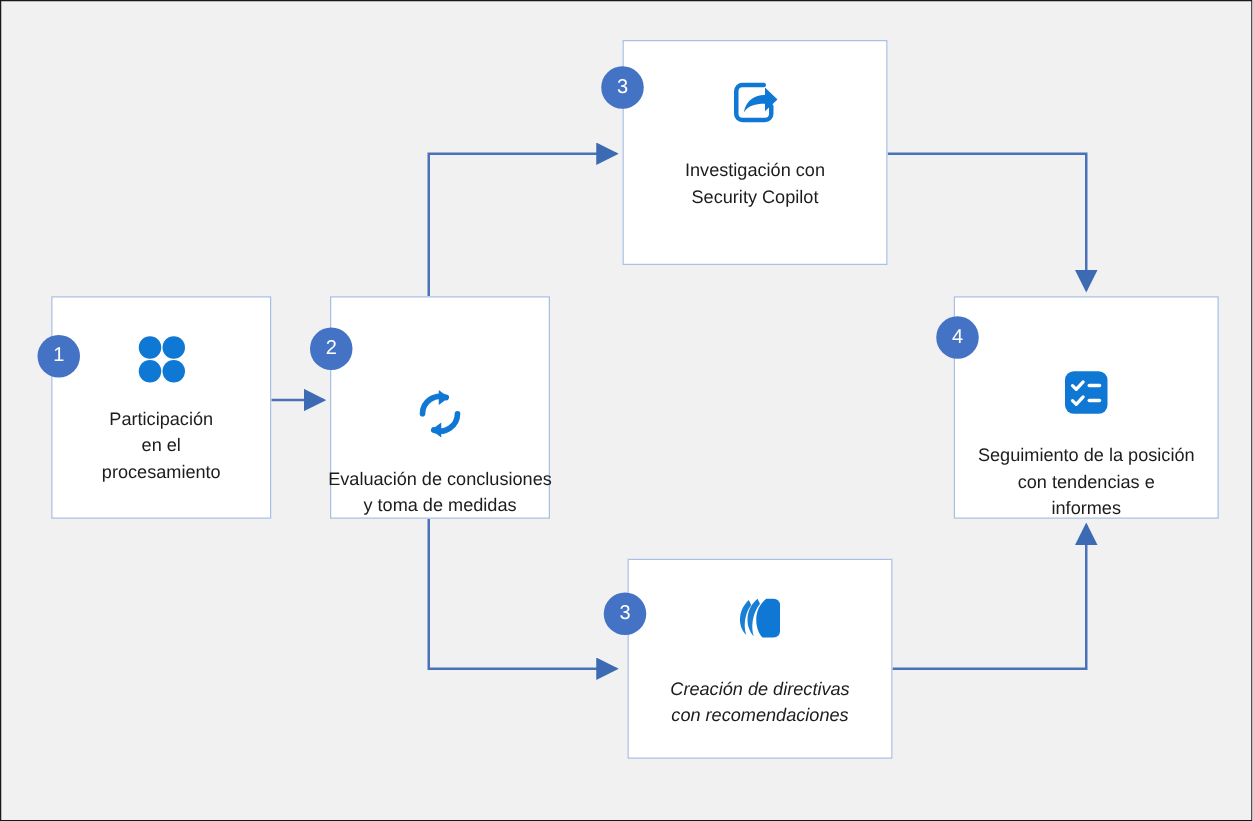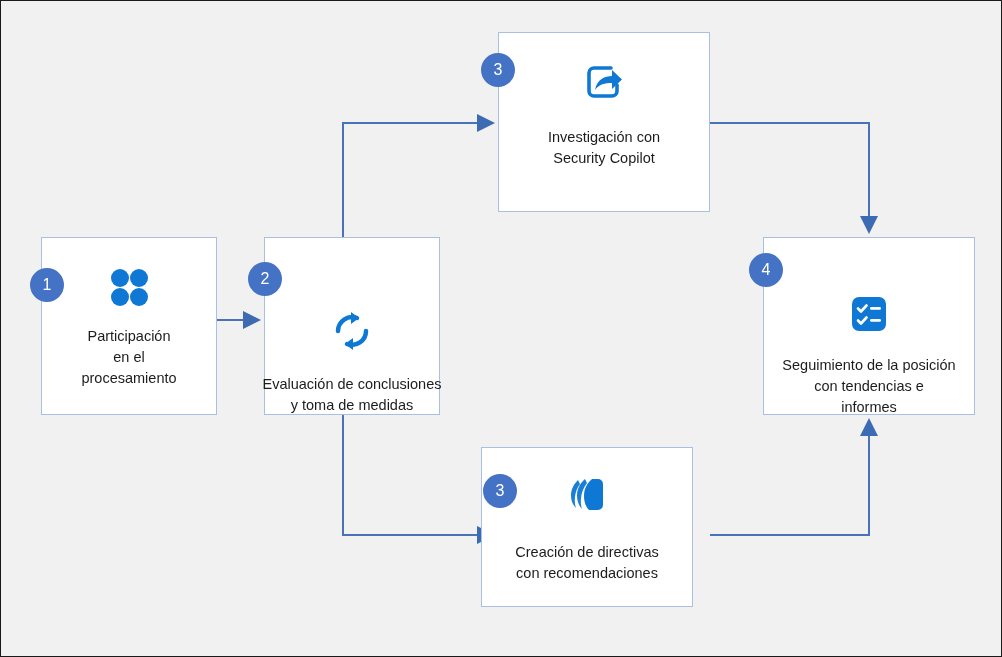--- a/index.html
+++ b/index.html
@@ -141,21 +141,21 @@
           <path d="M 30 9 H 13 A 5 5 0 0 0 8 14 V 32 A 5 5 0 0 0 13 37 H 31 A 5 5 0 0 0 36 32 V 26" fill="none" stroke="#0f78d4" stroke-width="3.6" stroke-linecap="round" stroke-linejoin="round"></path>
           <path d="M 14 31 C 16 20 24 17 31 17 L 31 11 L 41 20.5 L 31 30 L 31 24 C 24 24 18 25 14 31 z" fill="#0f78d4"></path>
         </svg>
       </div>
       <div class="node-label" style="top:94px; width:206px;">Investigación con
 Security Copilot</div>
     </div>
   </div>
   <div class="badge" style="left:480px; top:52px;">3</div>
 
-  <div class="node" style="left:480px; top:446px; width:212px; height:160px;">
+  <div class="node" style="left:501px; top:446px; width:212px; height:160px;font-style:italic;">
     <div class="node-inner">
       <div class="node-icon" style="top:24px;">
         <svg viewBox="0 0 46 46" width="46" height="46">
           <path d="M 14 8 C 9 13 7 18 7 24 C 7 29 9 33 12 36 C 10 30 10 20 16 12 z" fill="#1a7fd4"></path>
           <path d="M 21 7 C 15 12 13 18 13 24 C 13 29 15 34 18 37 C 16 31 16 20 23 11 z" fill="#1a7fd4"></path>
           <path d="M 28 7 C 22 12 20 18 20 24 C 20 30 22 35 25 38 L 34 38 A 5 5 0 0 0 39 33 V 12 A 5 5 0 0 0 34 7 z" fill="#0f78d4"></path>
         </svg>
       </div>
       <div class="node-label" style="top:94px; width:206px;">Creación de directivas
 con recomendaciones</div>

